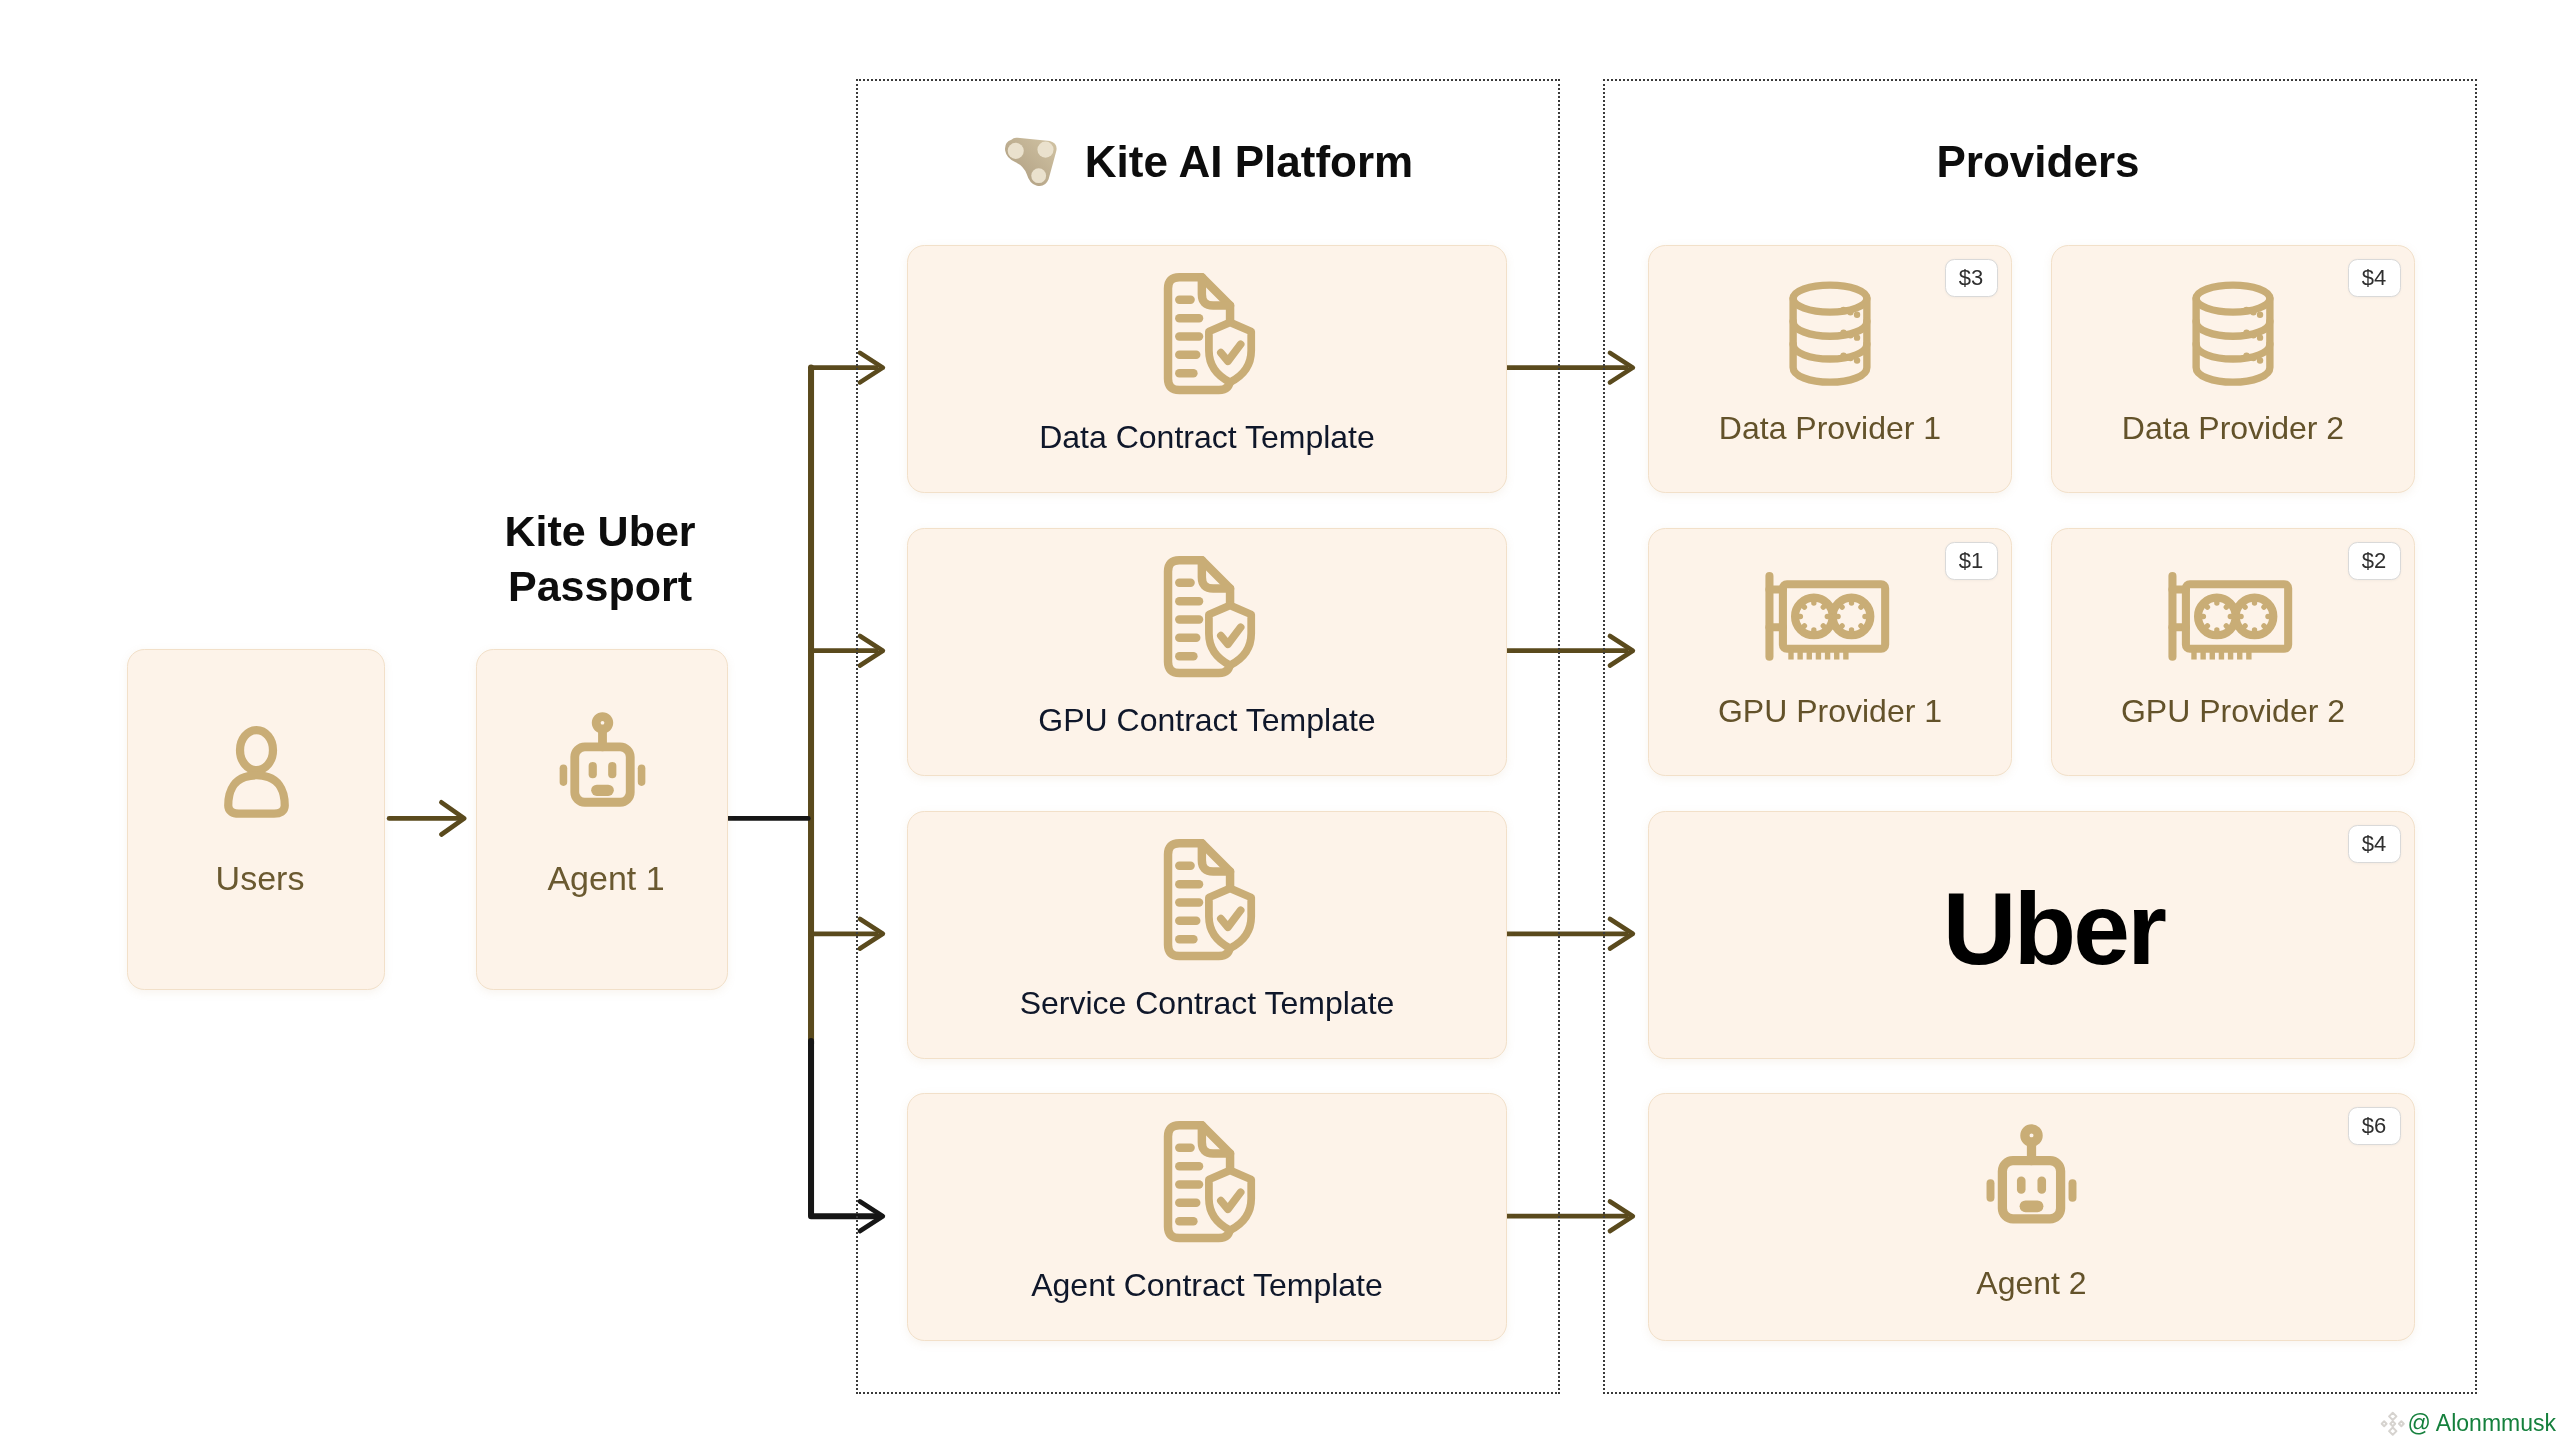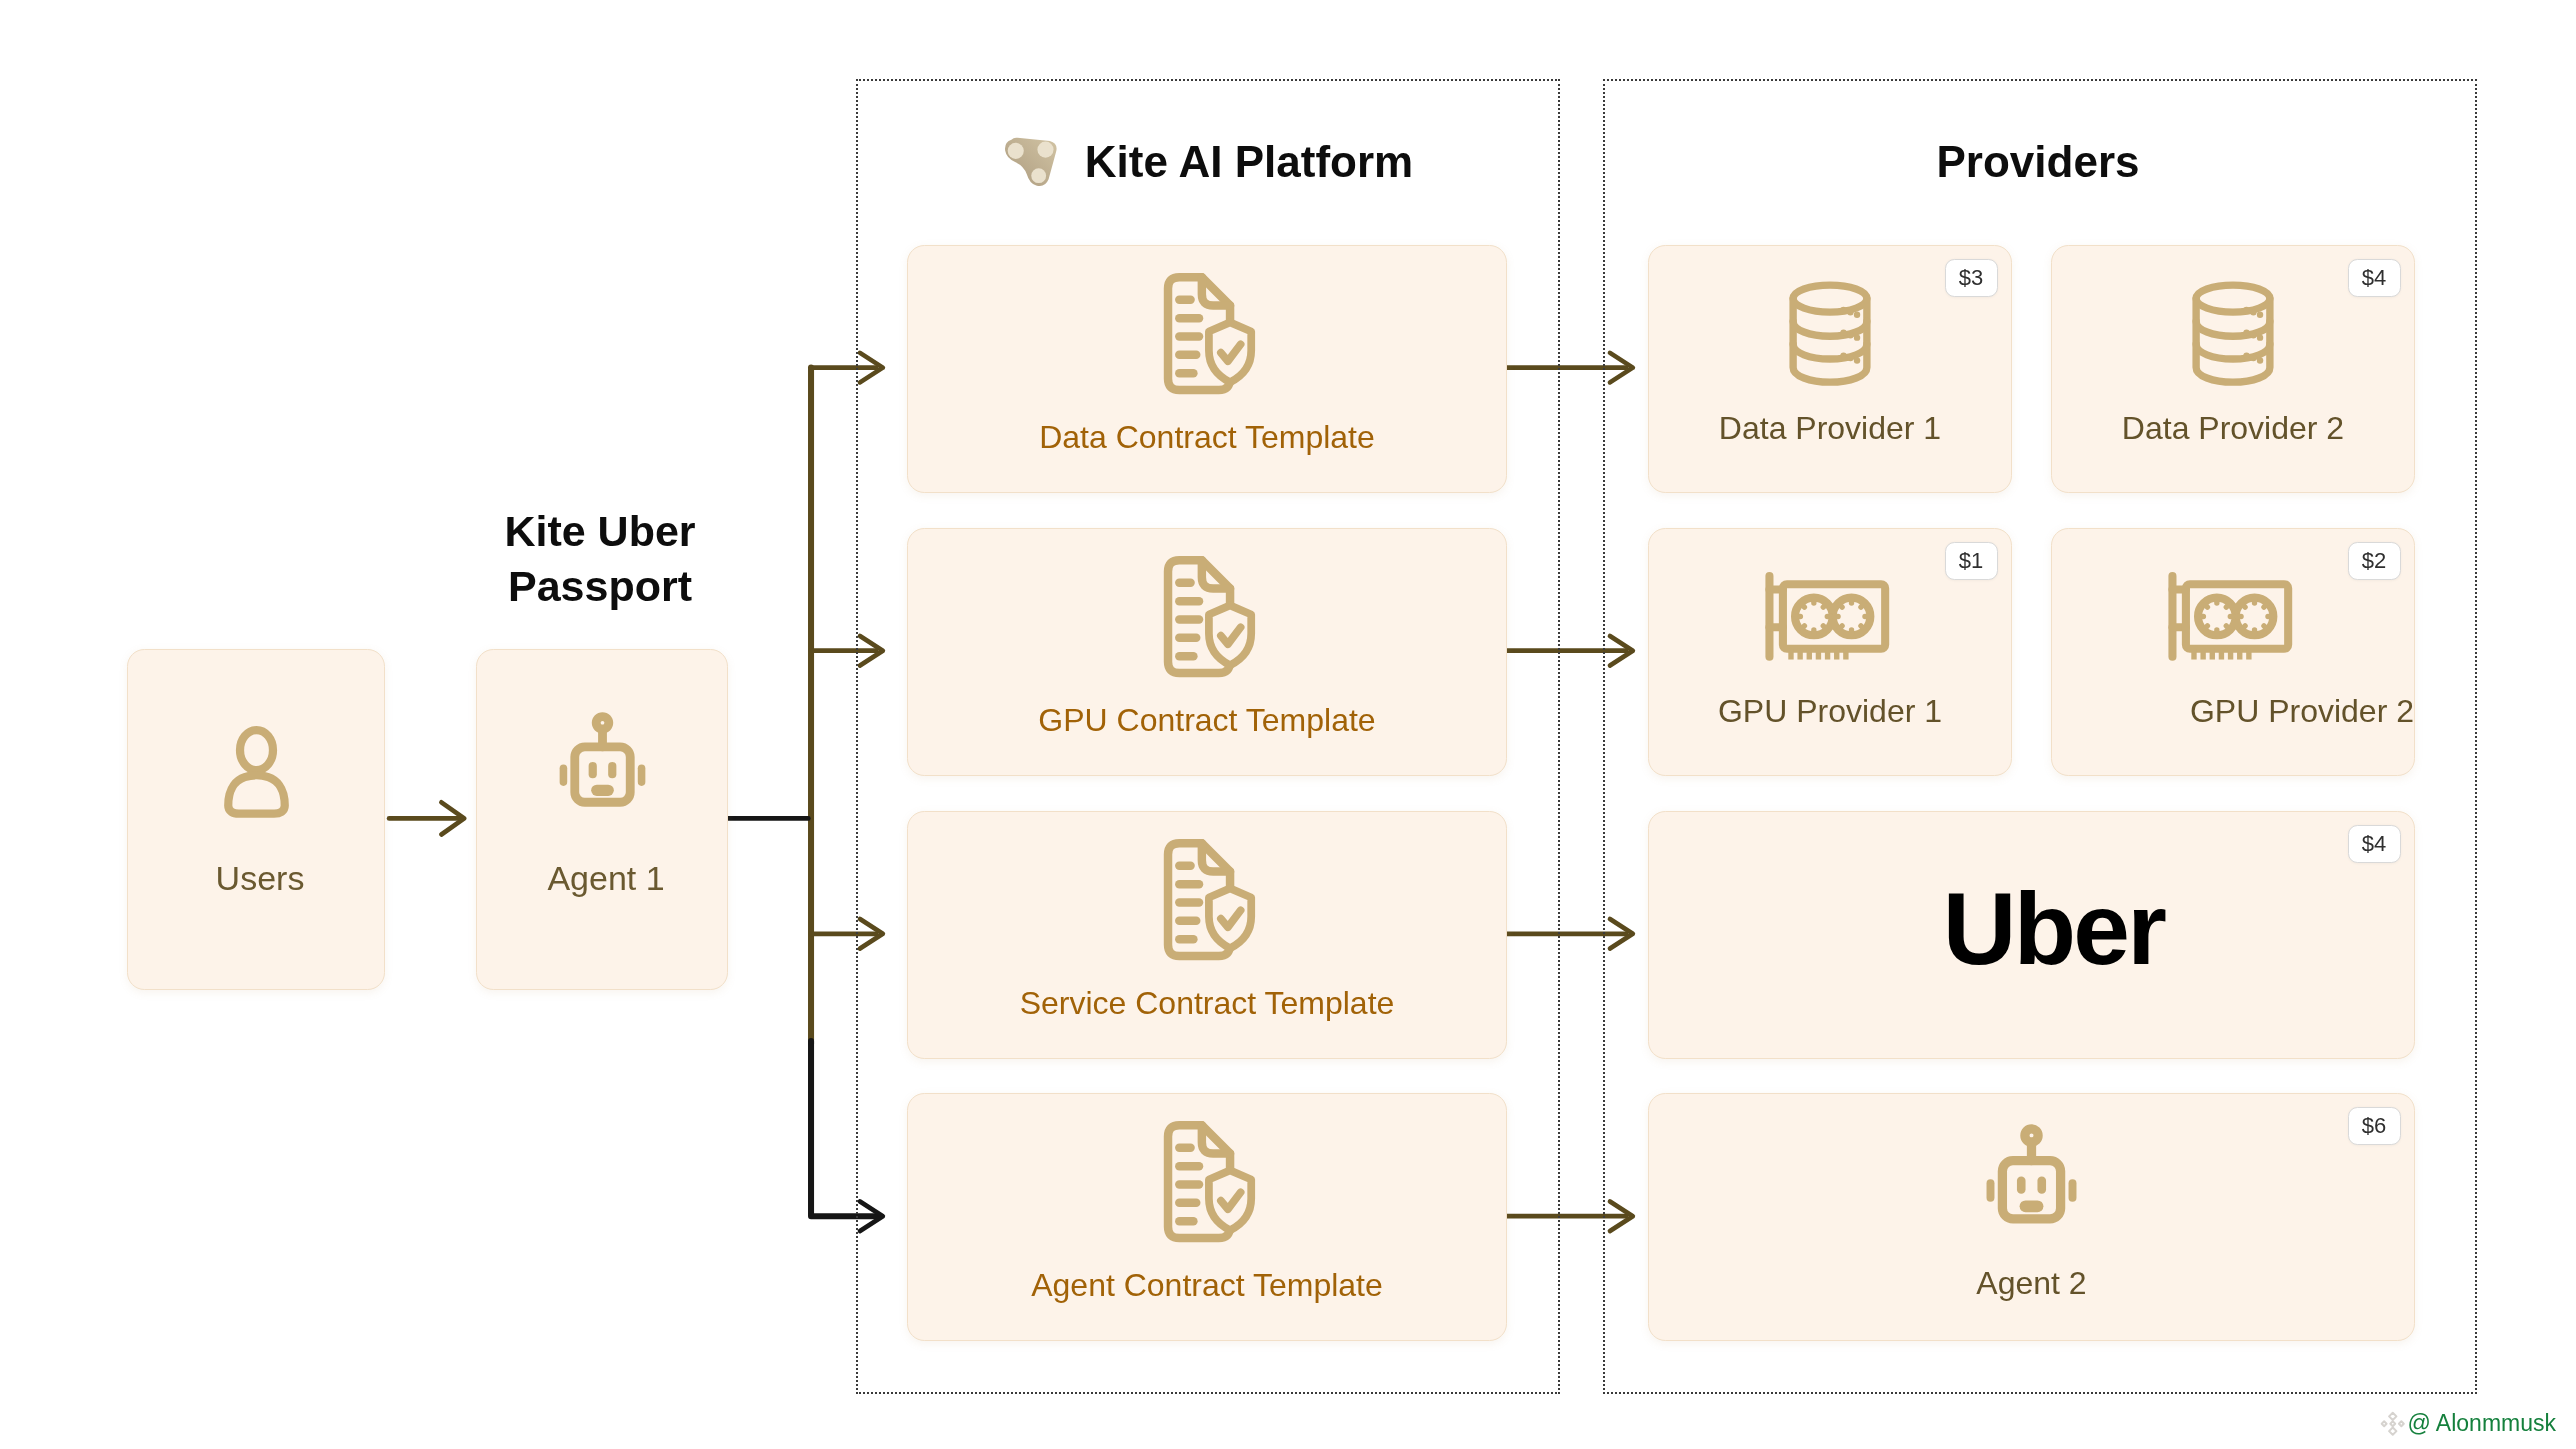--- a/index.html
+++ b/index.html
@@ -4,21 +4,21 @@
 <style>
   html,body{margin:0;padding:0;background:#ffffff;}
   #canvas{position:relative;width:2576px;height:1449px;background:#ffffff;overflow:hidden;
           font-family:"Liberation Sans", sans-serif;}
   .card{position:absolute;background:#fdf3e9;border:1.3px solid #f2e0c9;border-radius:17.4px;
         box-shadow:0 2.7px 8px rgba(190,150,100,0.10);}
   .dotted-box{position:absolute;border:2px dotted #3a3a3a;background:transparent;}
   .hdr{position:absolute;display:flex;align-items:center;justify-content:center;
        font-weight:700;font-size:44px;color:#0d0d0d;letter-spacing:0;text-align:right;}
   .card-label{position:absolute;left:0;right:0;text-align:center;font-size:32px;color:#63522a;}
-  .contract-label{color:#a16207;}
+  .contract-label{color:#0f172a;}
   .node-label{position:absolute;left:0;right:0;text-align:center;font-size:34px;color:#6a5930;padding-left:8px;}
   .icon-wrap{position:absolute;left:0;right:0;display:flex;justify-content:center;}
   .badge{position:absolute;top:13.4px;right:13.4px;width:51px;height:36px;background:#ffffff;
          border:1.3px solid #d9d9d9;border-radius:9.4px;display:flex;align-items:center;justify-content:center;
          font-size:22px;color:#2f2f2f;box-shadow:0 0.7px 2.7px rgba(0,0,0,0.04);}
   .passport-heading{position:absolute;left:466px;top:504px;width:268px;text-align:center;
          font-weight:700;font-size:43px;line-height:55px;color:#0d0d0d;}
   .uber-wordmark{position:absolute;left:0;right:0;text-align:center;top:59px;
          font-weight:700;font-size:102px;letter-spacing:-2.7px;color:#000000;padding-left:44px;}
   .watermark{position:absolute;right:20px;bottom:10.7px;display:flex;align-items:center;gap:0;
@@ -346,21 +346,21 @@
           <rect x="12" y="30" width="2" height="4"></rect>
             <rect x="15.4" y="30" width="2" height="4"></rect>
           <rect x="18.8" y="30" width="2" height="4"></rect>
             <rect x="22.2" y="30" width="2" height="4"></rect>
           <rect x="25.6" y="30" width="2" height="4"></rect>
             <rect x="29" y="30" width="2" height="4"></rect>
           <rect x="32.4" y="30" width="2" height="4"></rect>
         </g>
       </svg>
     </div>
-    <div class="card-label" style="top:164px;text-align:right;">GPU Provider 2</div>
+    <div class="card-label" style="top:164px;">GPU Provider 2</div>
   </div>
 
   <div class="card" style="left:1648px;top:811px;width:765px;height:246px;">
     <div class="badge">
       <span>$4</span>
     </div>
     <div class="uber-wordmark">Uber</div>
   </div>
 
   <div class="card" style="left:1648px;top:1093px;width:765px;height:246px;">

